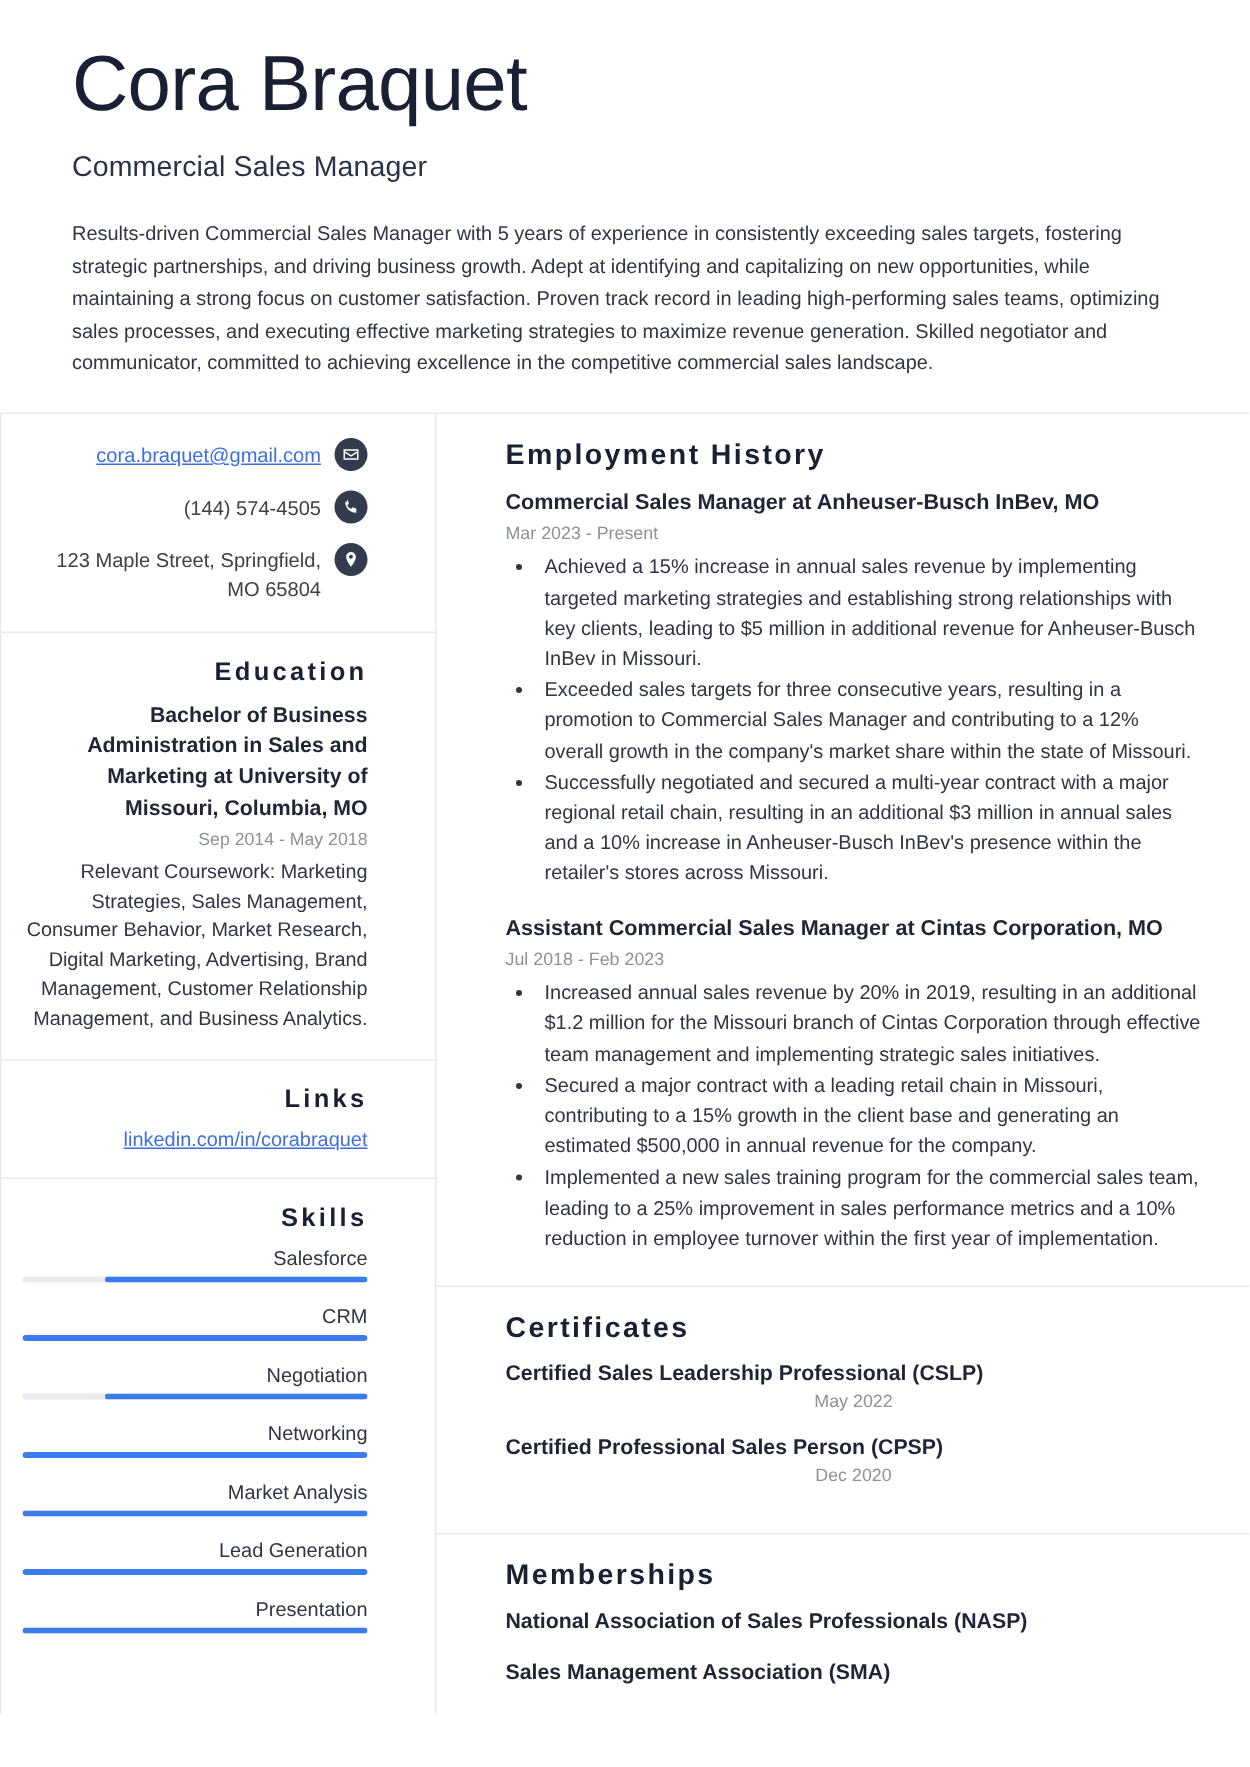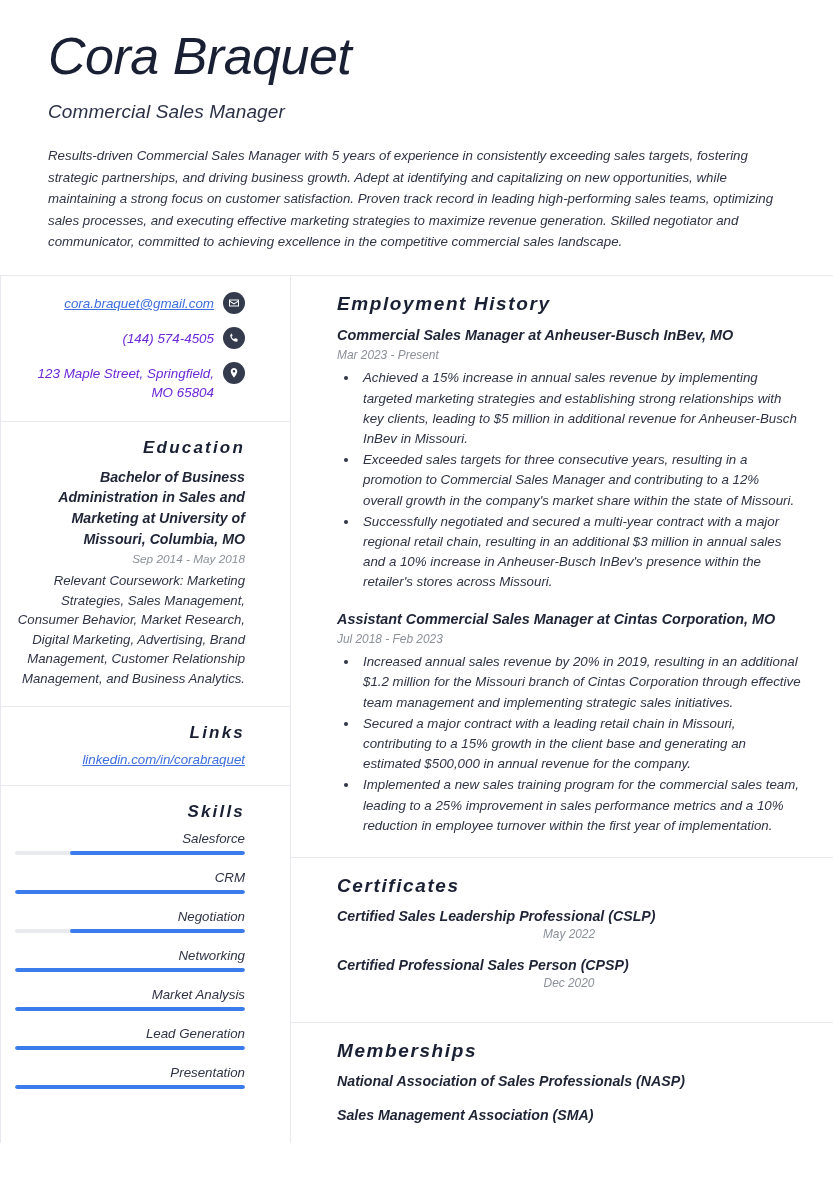--- a/index.html
+++ b/index.html
@@ -3,21 +3,21 @@
 <meta charset="utf-8">
 <style>
   * { box-sizing: border-box; margin: 0; padding: 0; }
   html, body {
     width: 833px; height: 1178px;
     background: #ffffff;
     font-family: "Liberation Sans", sans-serif;
     color: #23283a;
     overflow: hidden;
   }
-  .page { position: relative; width: 833px; height: 1058px; font-style: italic; }
+  .page { position: relative; width: 833px; height: 1058px; }
 
   
   .header { padding: 26px 48px 0 48px; }
   .name {
     font-size: 52px; font-weight: 400; letter-spacing: -0.5px;
     color: #1a2034; line-height: 1.18;
   }
   .job-title {
     font-size: 19px; font-weight: 400; color: #2b3146;
     margin-top: 14px; letter-spacing: 0.1px;
@@ -47,21 +47,21 @@
     letter-spacing: 2.2px; margin-bottom: 9px;
   }
 
   
   .contact-row {
     display: flex; align-items: flex-start; justify-content: flex-end;
     gap: 9px; margin-bottom: 13px;
   }
   .contact-row:last-child { margin-bottom: 0; }
   .contact-text {
-    font-size: 13.4px; line-height: 1.45; color: #6d28d9;
+    font-size: 13.4px; line-height: 1.45; color: #404040;
     text-align: right; padding-top: 2px;
   }
   .contact-text.link { color: #3d6ee0; text-decoration: underline; }
   .cicon {
     width: 22px; height: 22px; flex: 0 0 22px; border-radius: 50%;
     background: #343b4d; display: flex; align-items: center;
     justify-content: center;
   }
   .cicon svg { width: 12px; height: 12px; fill: #ffffff; }
 

